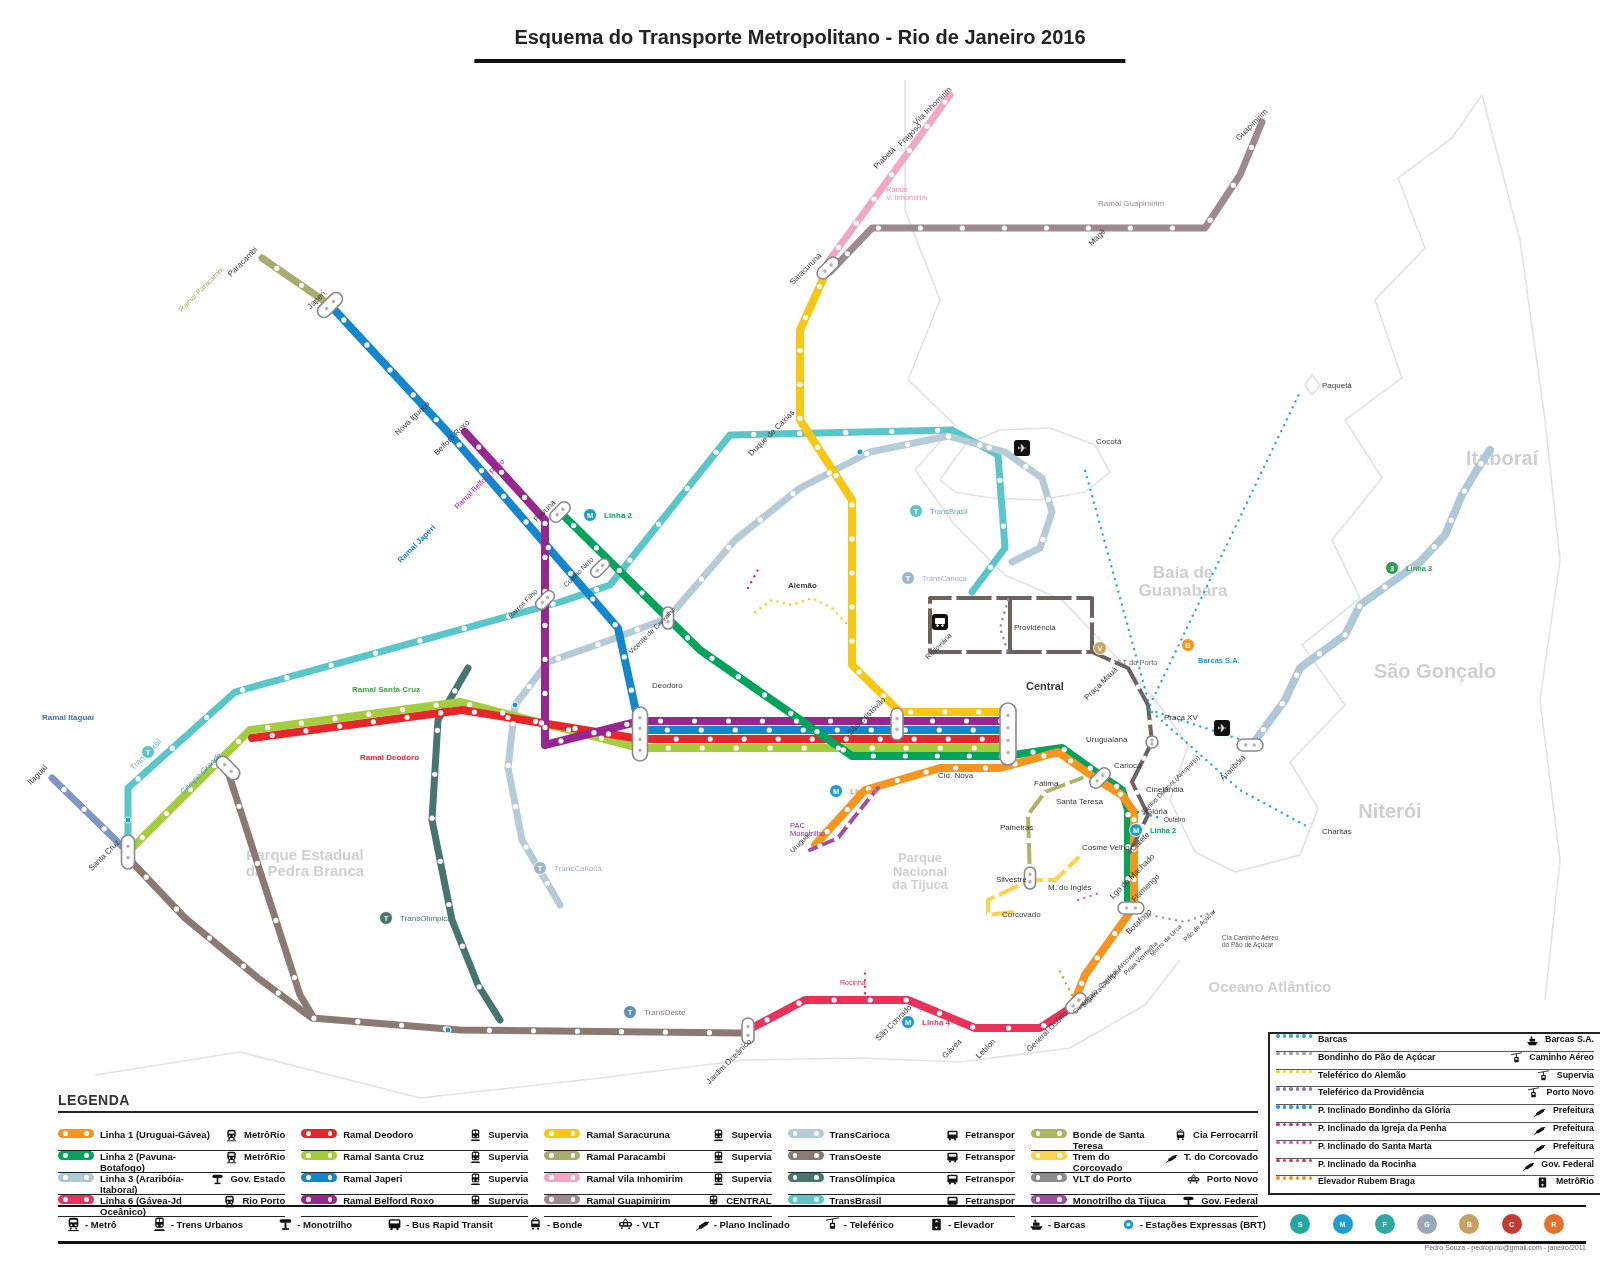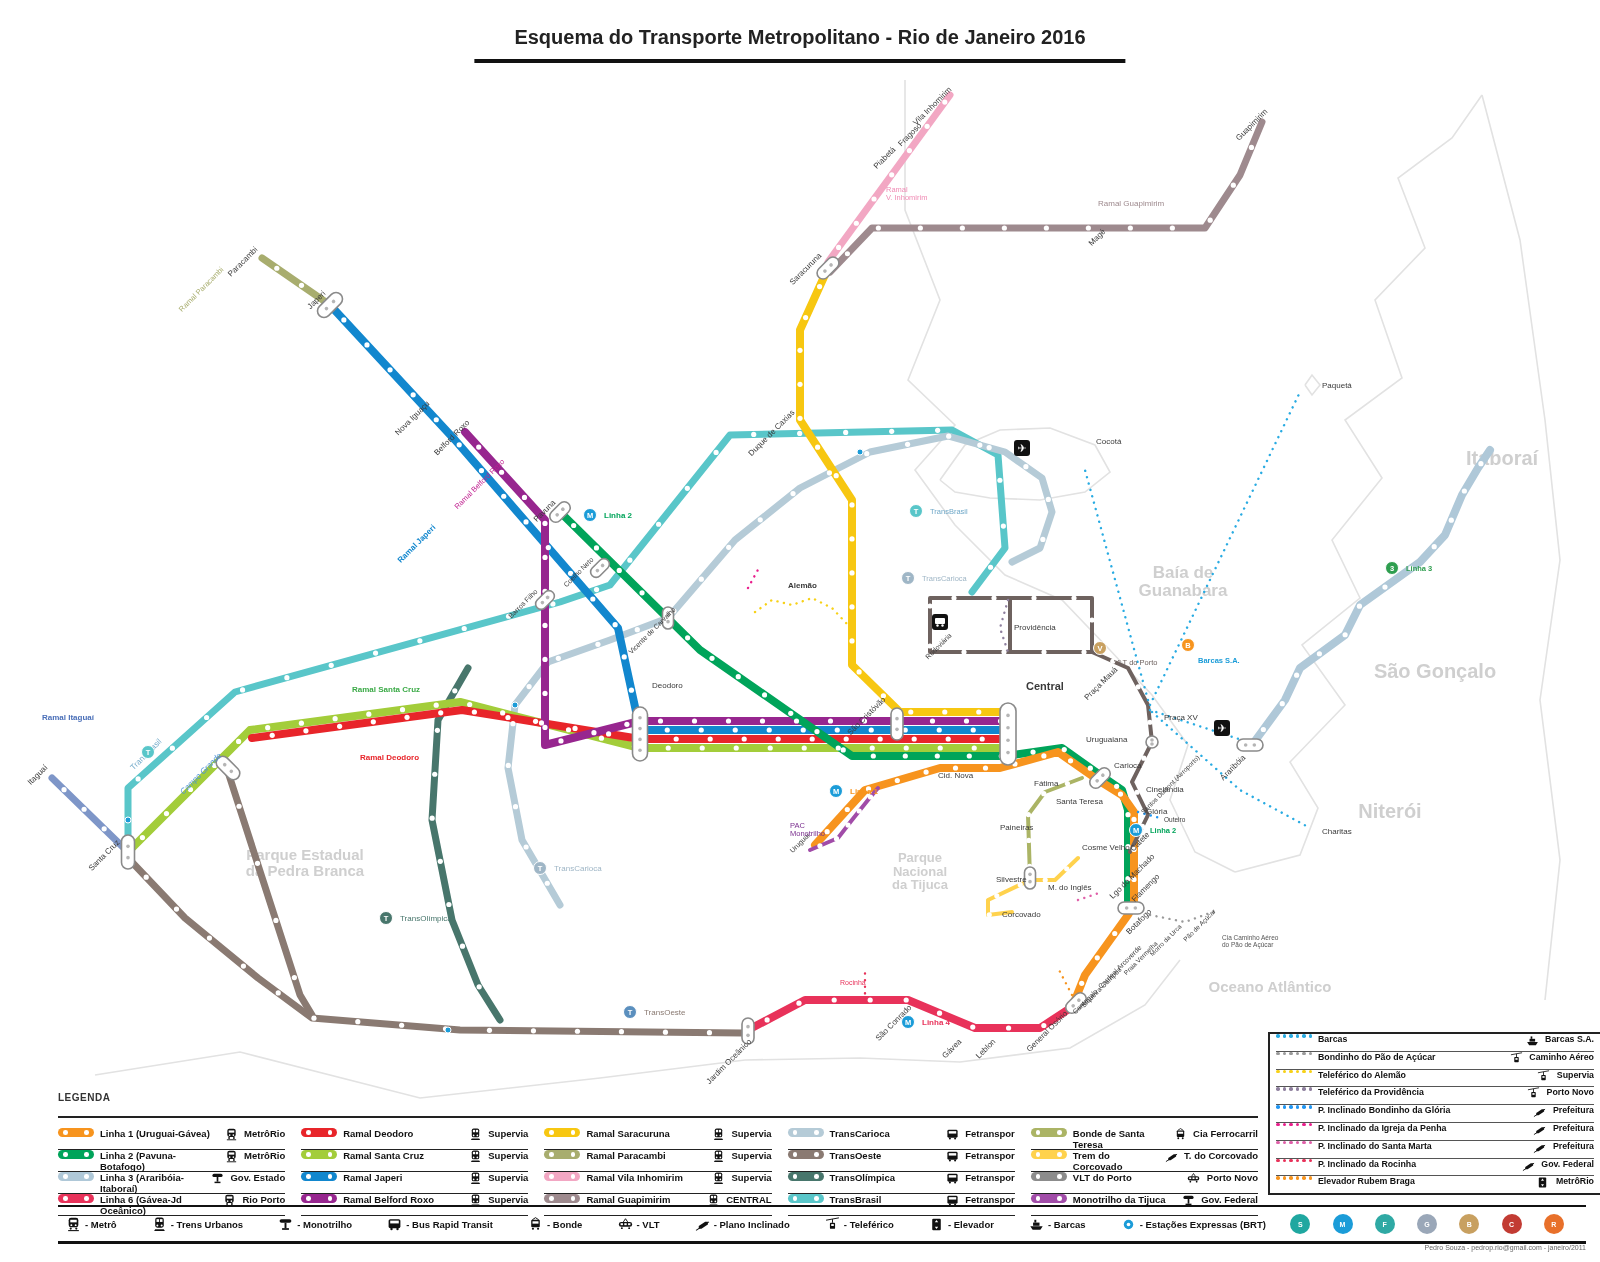--- a/index.html
+++ b/index.html
@@ -3,22 +3,22 @@
 <meta charset="utf-8">
 <style>
   html,body{margin:0;padding:0;background:#888;}
   .frame{position:relative;width:1600px;height:1262px;background:#fff;outline:3px solid #111;margin:0 auto;
          font-family:"Liberation Sans",sans-serif;overflow:hidden;}
   #map{position:absolute;left:0;top:0;}
   .title{position:absolute;top:26px;left:50%;transform:translateX(-50%);font-size:20px;font-weight:bold;
          color:#222;white-space:nowrap;border-bottom:4px solid #111;padding:0 40px 10px 40px;}
   
   .legend{position:absolute;left:58px;top:1092px;width:1200px;}
-  .leg-title{font-size:10px;font-weight:bold;color:#333;letter-spacing:.5px;margin-bottom:13px;}
-  .leg-cols{display:flex;gap:16px;border-top:2px solid #222;padding-top:10px;}
+  .leg-title{font-size:14px;font-weight:bold;color:#333;letter-spacing:.5px;margin-bottom:3px;}
+  .leg-cols{display:flex;gap:16px;border-top:2px solid #222;padding-top:16px;}
   .leg-col{flex:1;}
   .leg-row{display:flex;height:21px;border-bottom:1.6px solid #222;font-size:9.5px;color:#111;}
   .leg-row .lab{font-weight:bold;margin-left:6px;flex:1;}
   .leg-row .op{font-weight:bold;text-align:right;white-space:nowrap;}
   .leg-row .ic{width:16px;display:flex;justify-content:center;margin:0 5px;}
   .swatch{width:36px;height:9px;border-radius:5px;position:relative;flex:none;}
   .swatch i{position:absolute;top:2.2px;width:4.6px;height:4.6px;border-radius:50%;background:#fff;}
   .swatch i.l{left:5px}.swatch i.r{right:5px}
   .dotline{width:36px;display:flex;gap:3px;justify-content:center;flex:none;}
   .dotline b{width:3.5px;height:3.5px;border-radius:50%;}

